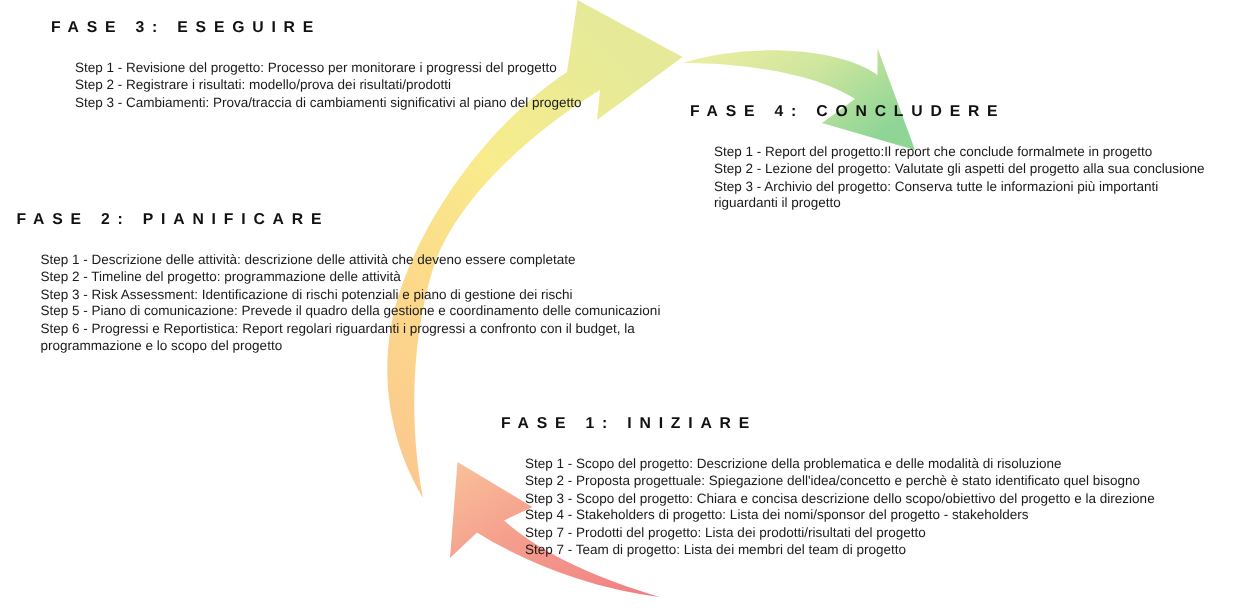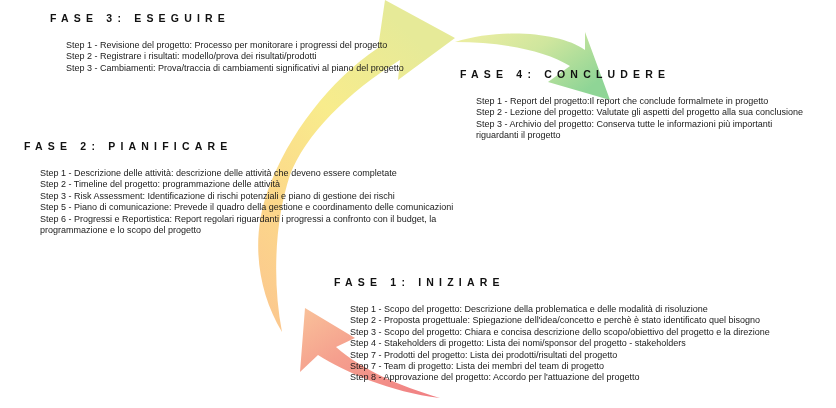--- a/index.html
+++ b/index.html
@@ -39,23 +39,23 @@
     list-style: none;
     margin: 16px;
     padding: 0;
   }
   .step {
     font-size: 9px;
     line-height: 11.4px;
     white-space: nowrap;
     color: #1a1a1a;
   }
-  #phase-3 { left: 50px; top: 12px; }
+  #phase-3 { left: 34px; top: 12px; }
   #phase-4 { left: 460px; top: 68px; width: 376px; }
-  #phase-2 { left: 24px; top: 140px; width: 480px; }
+  #phase-2 { left: 11px; top: 140px; width: 480px; }
   #phase-1 { left: 334px; top: 276px; }
   #phase-4 .step-wrap { width: 340px; white-space: normal; }
   #phase-2 .step-wrap { width: 440px; white-space: normal; }
 </style>
 </head>
 <body>
 
 <svg id="arrows" viewBox="0 0 836 408" xmlns="http://www.w3.org/2000/svg">
   <defs>
     <linearGradient id="gRed" x1="1" y1="1" x2="0" y2="0">
@@ -134,15 +134,14 @@
 
 <section class="phase" id="phase-1">
   <h2 class="phase-title">FASE 1: INIZIARE</h2>
   <ul class="steps">
     <li class="step">Step 1 - Scopo del progetto: Descrizione della problematica e delle modalità di risoluzione</li>
     <li class="step">Step 2 - Proposta progettuale: Spiegazione dell'idea/concetto e perchè è stato identificato quel bisogno</li>
     <li class="step">Step 3 - Scopo del progetto: Chiara e concisa descrizione dello scopo/obiettivo del progetto e la direzione</li>
     <li class="step">Step 4 - Stakeholders di progetto: Lista dei nomi/sponsor del progetto - stakeholders</li>
     <li class="step">Step 7 - Prodotti del progetto: Lista dei prodotti/risultati del progetto</li>
     <li class="step">Step 7 - Team di progetto: Lista dei membri del team di progetto</li>
-    <li class="step">Step 8 - Approvazione del progetto: Accordo per l'attuazione del progetto</li>
   </ul>
 </section>
 
 </body></html>

